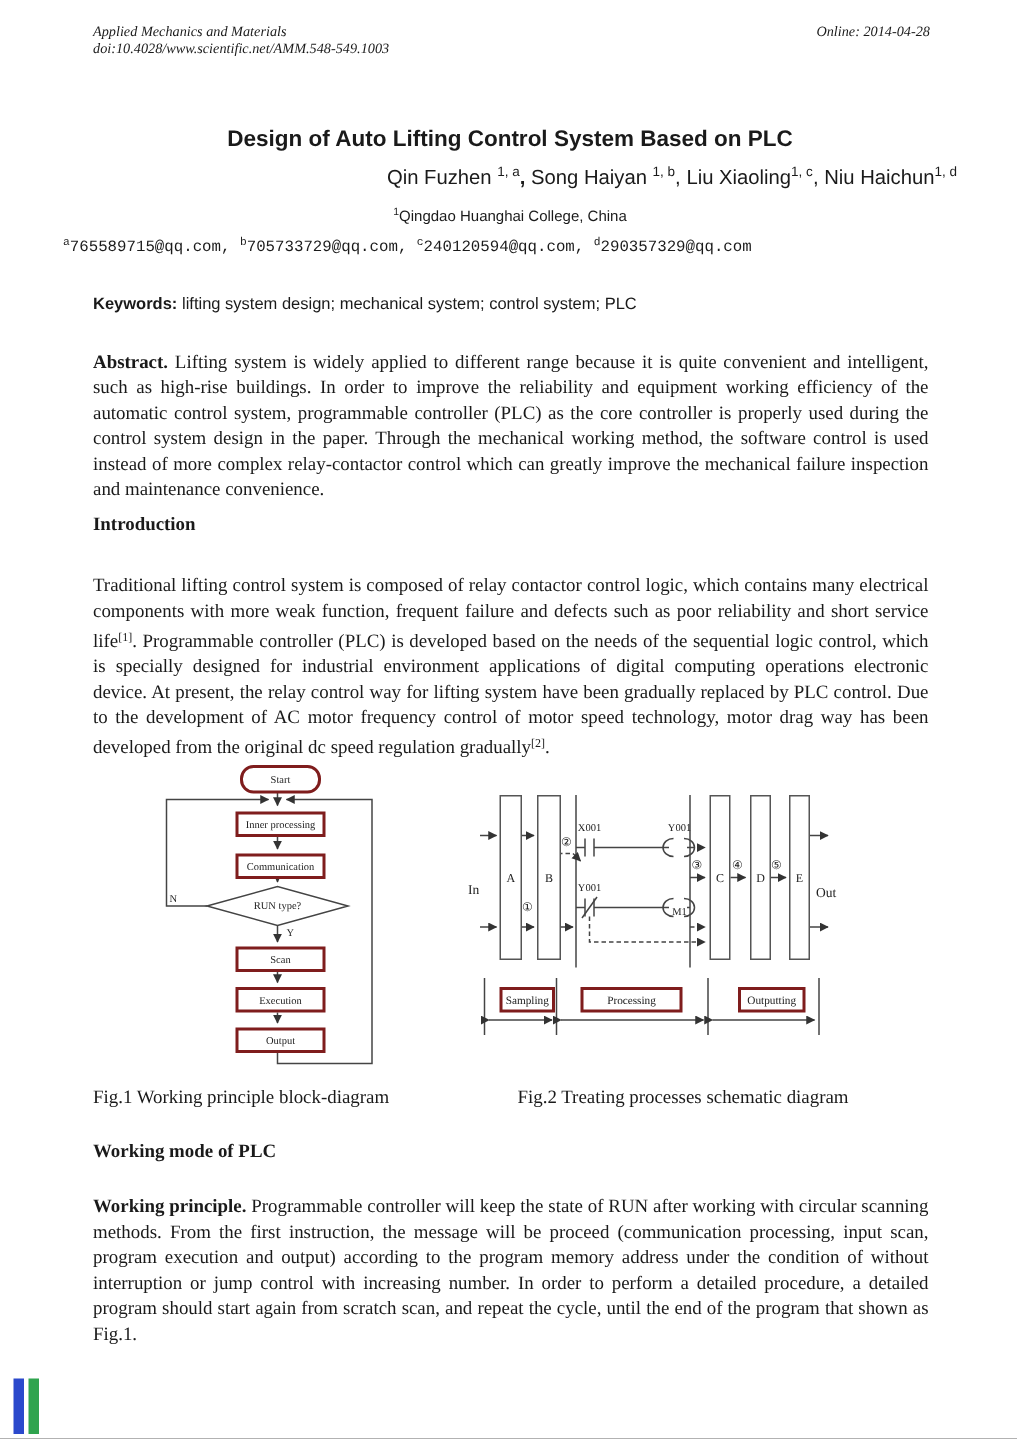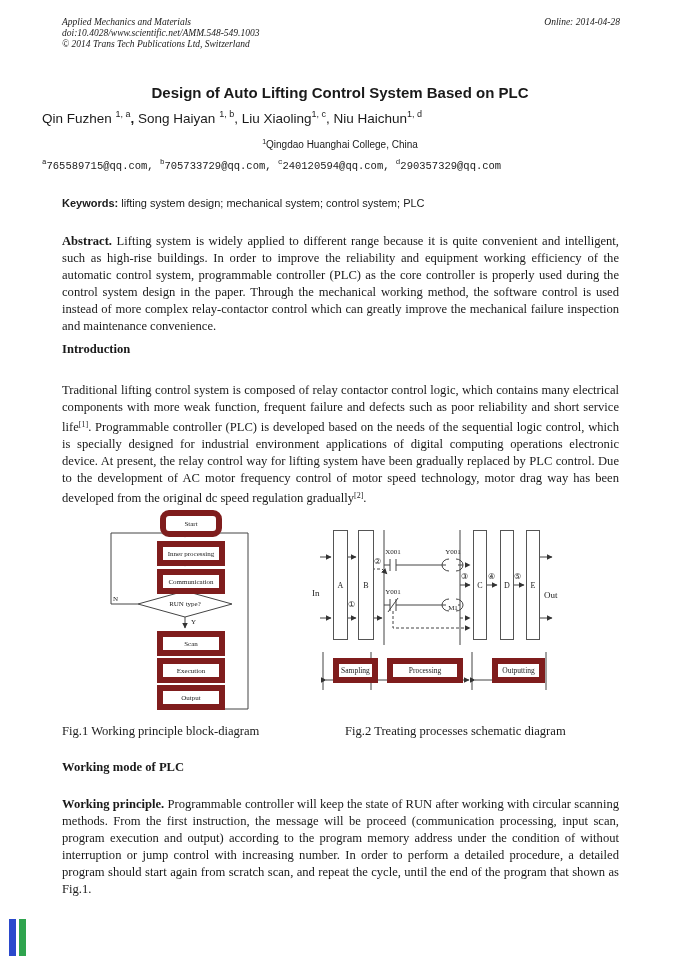--- a/index.html
+++ b/index.html
@@ -8,21 +8,21 @@
     margin:0 auto;overflow:hidden;
     font-family:"Liberation Serif", serif;color:#1a1a1a;
   }
   
   .pubinfo{position:absolute;left:62px;top:17px;width:400px;
     font-style:italic;font-size:9.5px;line-height:10.8px;}
   .online{position:absolute;right:58px;top:17px;font-style:italic;font-size:9.5px;}
   
   .title{position:absolute;left:62px;top:84px;width:556px;text-align:center;
     font-family:"Liberation Sans", sans-serif;font-weight:bold;font-size:15px;}
-  .authors{position:absolute;left:42px;top:109px;width:596px;text-align:left;
+  .authors{position:absolute;left:42px;top:109px;width:596px;text-align:right;
     font-family:"Liberation Sans", sans-serif;font-size:13.5px;}
   .authors sup{font-size:9px;}
   .affil{position:absolute;left:62px;top:138px;width:556px;text-align:center;
     font-family:"Liberation Sans", sans-serif;font-size:10px;}
   .affil sup{font-size:7px;}
   .emails{position:absolute;left:42px;top:158px;width:596px;text-align:left;
     font-family:Liberation Mono, monospace;font-size:10.5px;}
   .emails sup{font-size:7.5px;}
   
   .keywords{position:absolute;left:62px;top:197px;width:556px;
@@ -33,21 +33,21 @@
   .abstract{top:220px;}
   .heading{position:absolute;left:62px;font-size:12.6px;font-weight:bold;}
   .h-intro{top:342px;}
   .intro{top:369px;}
   .refsup{font-size:8px;vertical-align:4px;}
   
   .fig{position:absolute;}
   .fig1{left:105px;top:503px;width:200px;height:215px;}
   .fig2{left:312px;top:522px;width:270px;height:172px;}
   .fig svg{position:absolute;left:0;top:0;}
-  .node{position:absolute;border:6px solid #7f1d1d;background:#fff;
+  .node{position:absolute;border:2px solid #7f1d1d;background:#fff;
     font-size:7px;text-align:center;color:#222;
     display:flex;align-items:center;justify-content:center;}
   .oval{border-radius:9px;}
   .plain{border:none;background:transparent;}
   .vbox{position:absolute;border:1px solid #555;background:#fff;font-size:8px;
     display:flex;align-items:center;justify-content:center;color:#222;}
   .flabel{position:absolute;font-size:7px;color:#222;text-align:center;}
   .fnum{position:absolute;font-size:8px;color:#222;}
   .inout{position:absolute;font-size:9px;color:#222;}
   
@@ -60,21 +60,20 @@
   .bar-blue{left:9px;} .bar-green{left:19px;}
 </style>
 </head>
 <body>
 
 <div class="page">
 
   <div class="pubinfo">
     <div>Applied Mechanics and Materials</div>
     <div>doi:10.4028/www.scientific.net/AMM.548-549.1003</div>
-    <div>© 2014 Trans Tech Publications Ltd, Switzerland</div>
   </div>
   <div class="online">Online: 2014-04-28</div>
 
   <div class="title">Design of Auto Lifting Control System Based on PLC</div>
   <div class="authors">
     <span>Qin Fuzhen </span><sup>1, a</sup><b><span>, </span></b>
     <span>Song Haiyan </span><sup>1, b</sup><span>, </span>
     <span>Liu Xiaoling</span><sup>1, c</sup><span>, </span>
     <span>Niu Haichun</span><sup>1, d</sup>
   </div>

